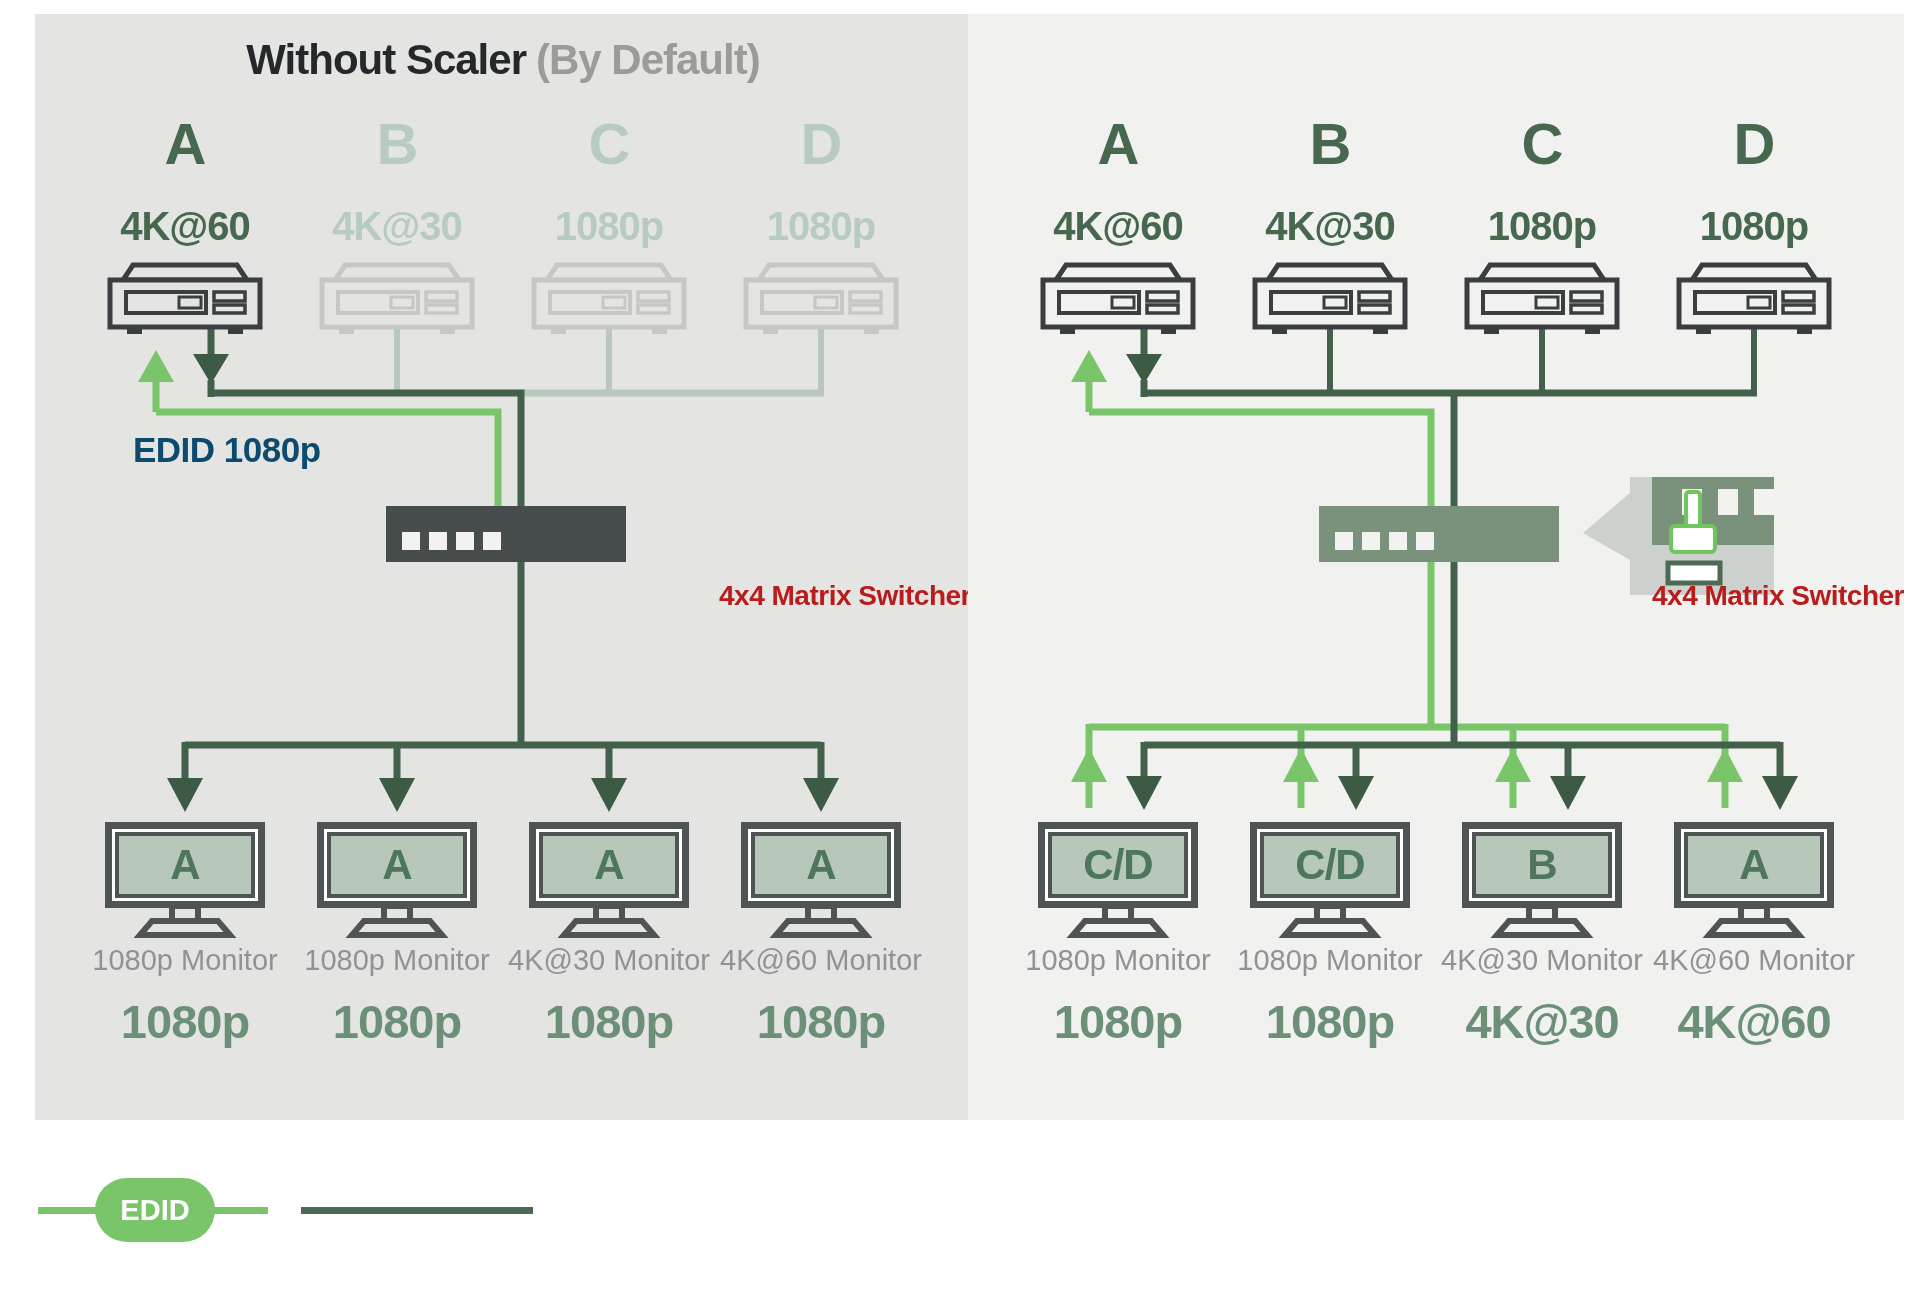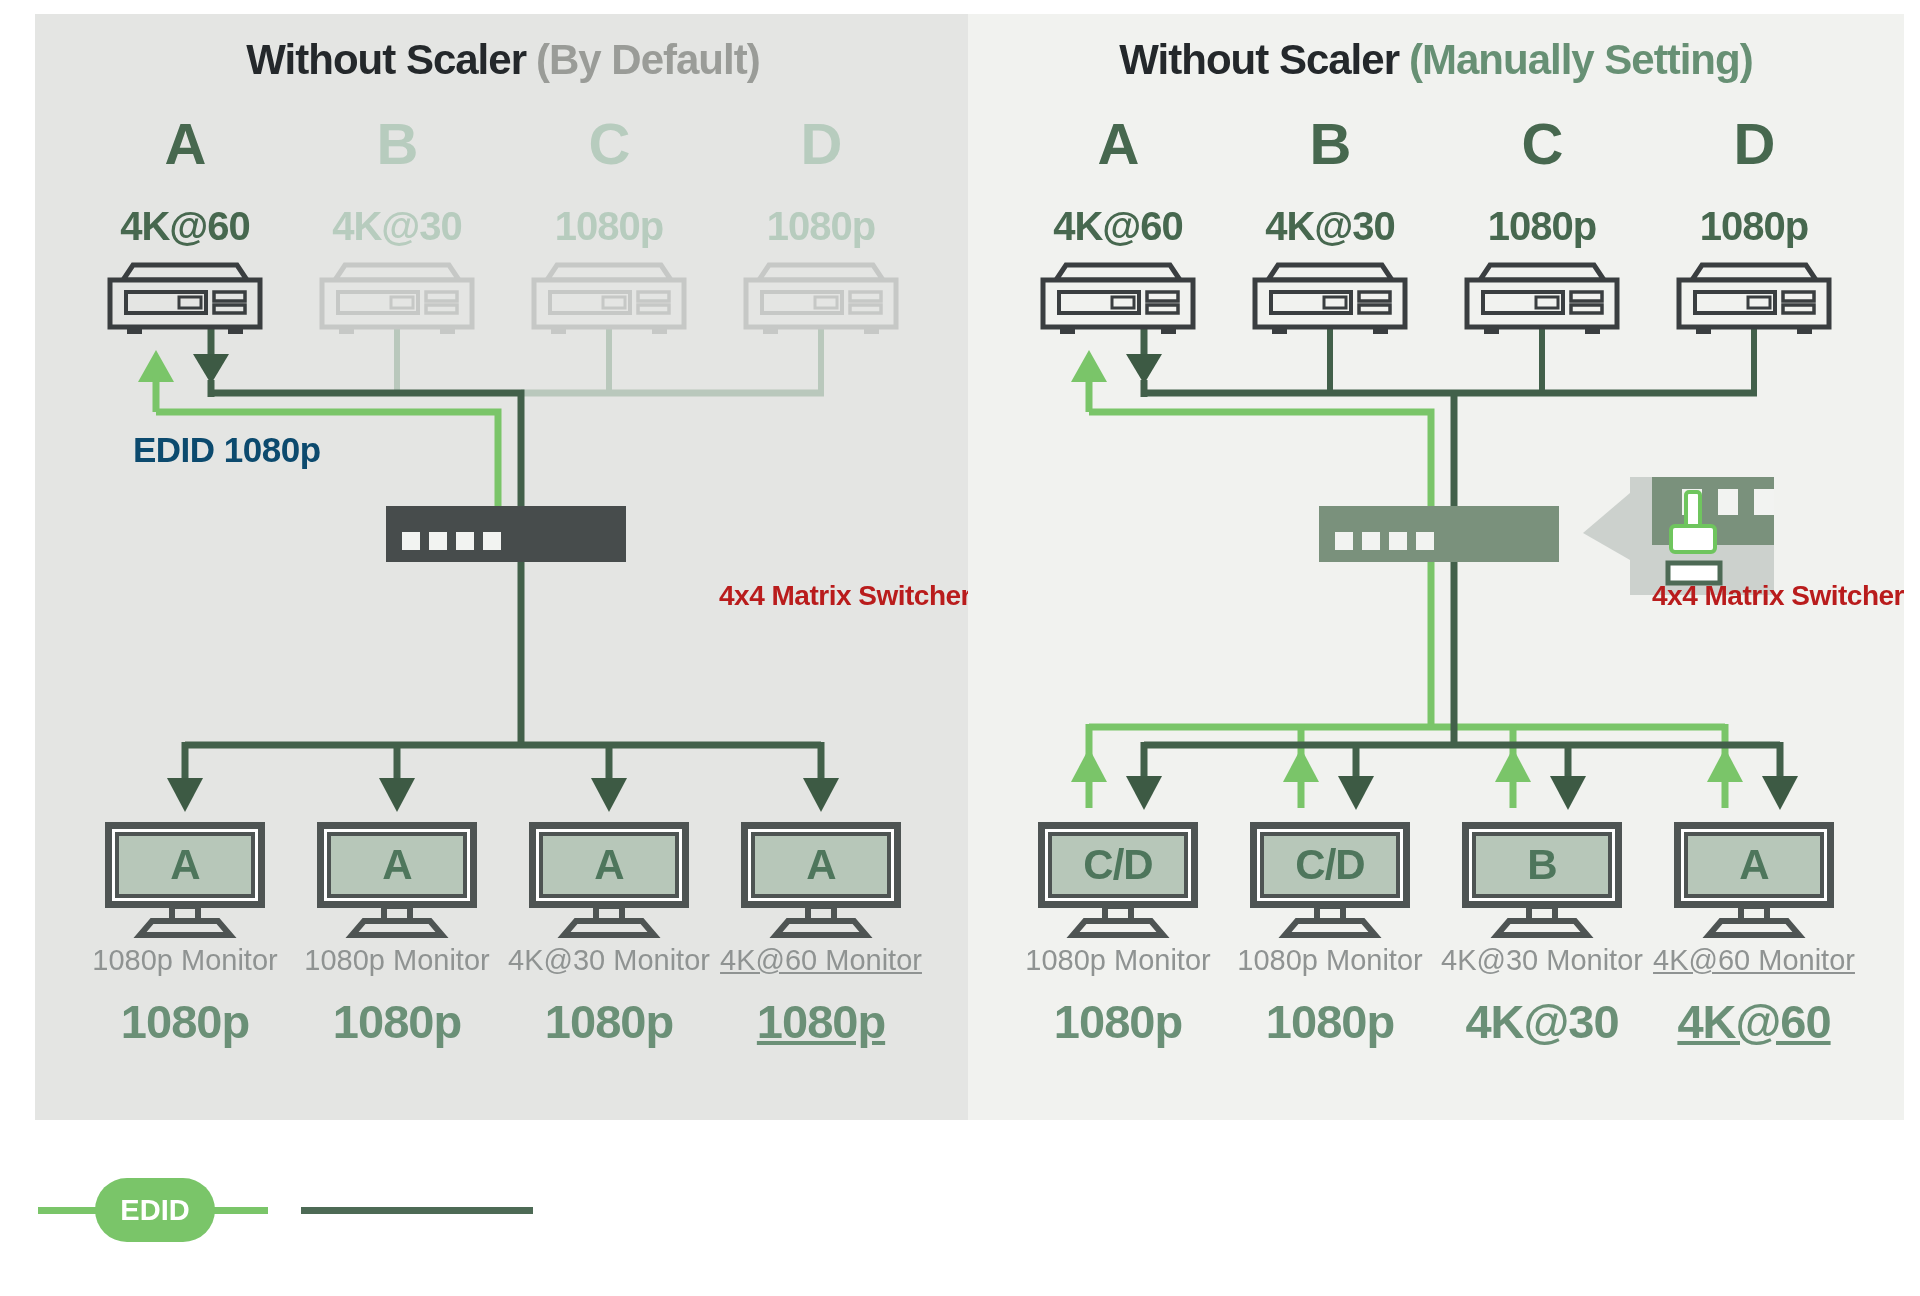--- a/index.html
+++ b/index.html
@@ -29,21 +29,21 @@
     font-size:28px;font-weight:600;color:#b91c1c;letter-spacing:-0.5px;}
   .monitor{position:absolute;top:808px;width:160px;height:86px;box-sizing:border-box;
     border:7px solid #4e5453;background:#ffffff;}
   .screen{position:absolute;left:3px;right:3px;top:3px;bottom:3px;
     border:4px solid #4e5453;background:#b7c7b9;display:flex;align-items:center;
     justify-content:center;}
   .screen span{font-size:42px;font-weight:700;color:#4e765c;letter-spacing:-1px;}
   .m1{left:70px;} .m2{left:282px;} .m3{left:494px;} .m4{left:706px;}
   .mon-name{position:absolute;top:930px;width:224px;text-align:center;font-size:29px;
     color:#8f9392;white-space:nowrap;}
-  .n1{left:38px;} .n2{left:250px;} .n3{left:462px;} .n4{left:674px;text-decoration:underline;}
+  .n1{left:38px;} .n2{left:250px;} .n3{left:462px;} .n4{left:674px;}
   .mon-out{position:absolute;top:980px;width:224px;text-align:center;font-size:47px;
     font-weight:700;color:#6b9077;letter-spacing:-1px;}
   .legend{position:absolute;left:0;top:1160px;width:1736px;height:136px;}
   .leg-line{position:absolute;top:47px;height:7px;}
   .edid-line{left:38px;width:230px;background:#7ac569;}
   .video-line{left:301px;width:232px;background:#4d6a55;}
   .pill{position:absolute;top:18px;height:64px;border-radius:32px;display:flex;
     align-items:center;justify-content:center;color:#ffffff;font-weight:700;
     font-size:29px;}
   .edid-pill{left:95px;width:120px;background:#7ac569;}
@@ -165,23 +165,20 @@
   <div class="mon-name n3">4K@30 Monitor</div>
   <div class="mon-name n4">4K@60 Monitor</div>
 
   <div class="mon-out n1">1080p</div>
   <div class="mon-out n2">1080p</div>
   <div class="mon-out n3">1080p</div>
   <div class="mon-out n4">1080p</div>
 </div>
 
 <div class="panel right">
-  <div class="panel-title">
-    <span>Without Scaler</span><span class="suffix">(Manually Setting)</span>
-  </div>
 
   <div class="src-letter" style="left:50px">A</div>
   <div class="src-letter" style="left:262px">B</div>
   <div class="src-letter" style="left:474px">C</div>
   <div class="src-letter" style="left:686px">D</div>
 
   <div class="src-res" style="left:50px">4K@60</div>
   <div class="src-res" style="left:262px">4K@30</div>
   <div class="src-res" style="left:474px">1080p</div>
   <div class="src-res" style="left:686px">1080p</div>

